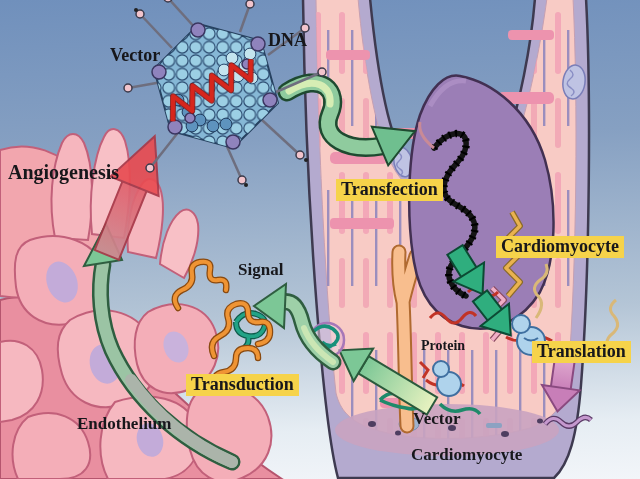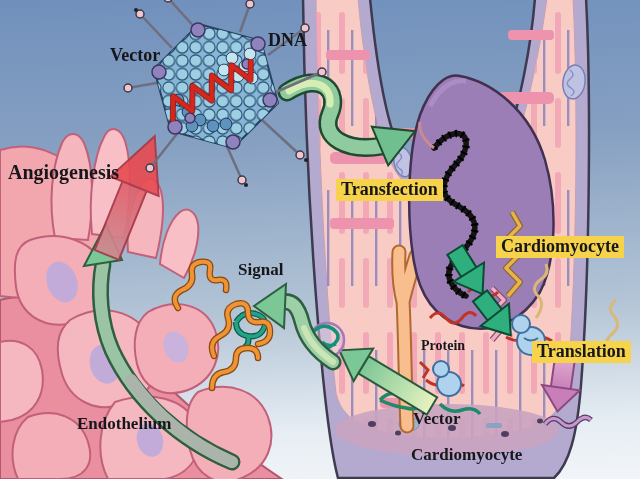--- a/index.html
+++ b/index.html
@@ -289,17 +289,18 @@
 </svg>
 
 <div class="lbl" style="left:110px;top:46px;">Vector</div>
 <div class="lbl" style="left:268px;top:31px;">DNA</div>
 <div class="lbl lbl--big" style="left:8px;top:161px;">Angiogenesis</div>
 <div class="lbl lbl--hl" style="left:336px;top:179px;">Transfection</div>
 <div class="lbl lbl--hl" style="left:496px;top:236px;">Cardiomyocyte</div>
 <div class="lbl lbl--hl" style="left:532px;top:341px;">Translation</div>
 <div class="lbl lbl--small" style="left:421px;top:338px;">Protein</div>
 <div class="lbl lbl--med" style="left:238px;top:261px;">Signal</div>
+<div class="lbl lbl--hl" style="left:186px;top:374px;">Transduction</div>
 <div class="lbl lbl--med" style="left:77px;top:415px;">Endothelium</div>
 <div class="lbl lbl--med" style="left:413px;top:410px;">Vector</div>
 <div class="lbl lbl--med" style="left:383px;top:446px;margin-left:28px;">Cardiomyocyte</div>
 
 </div>
 
 </body></html>

